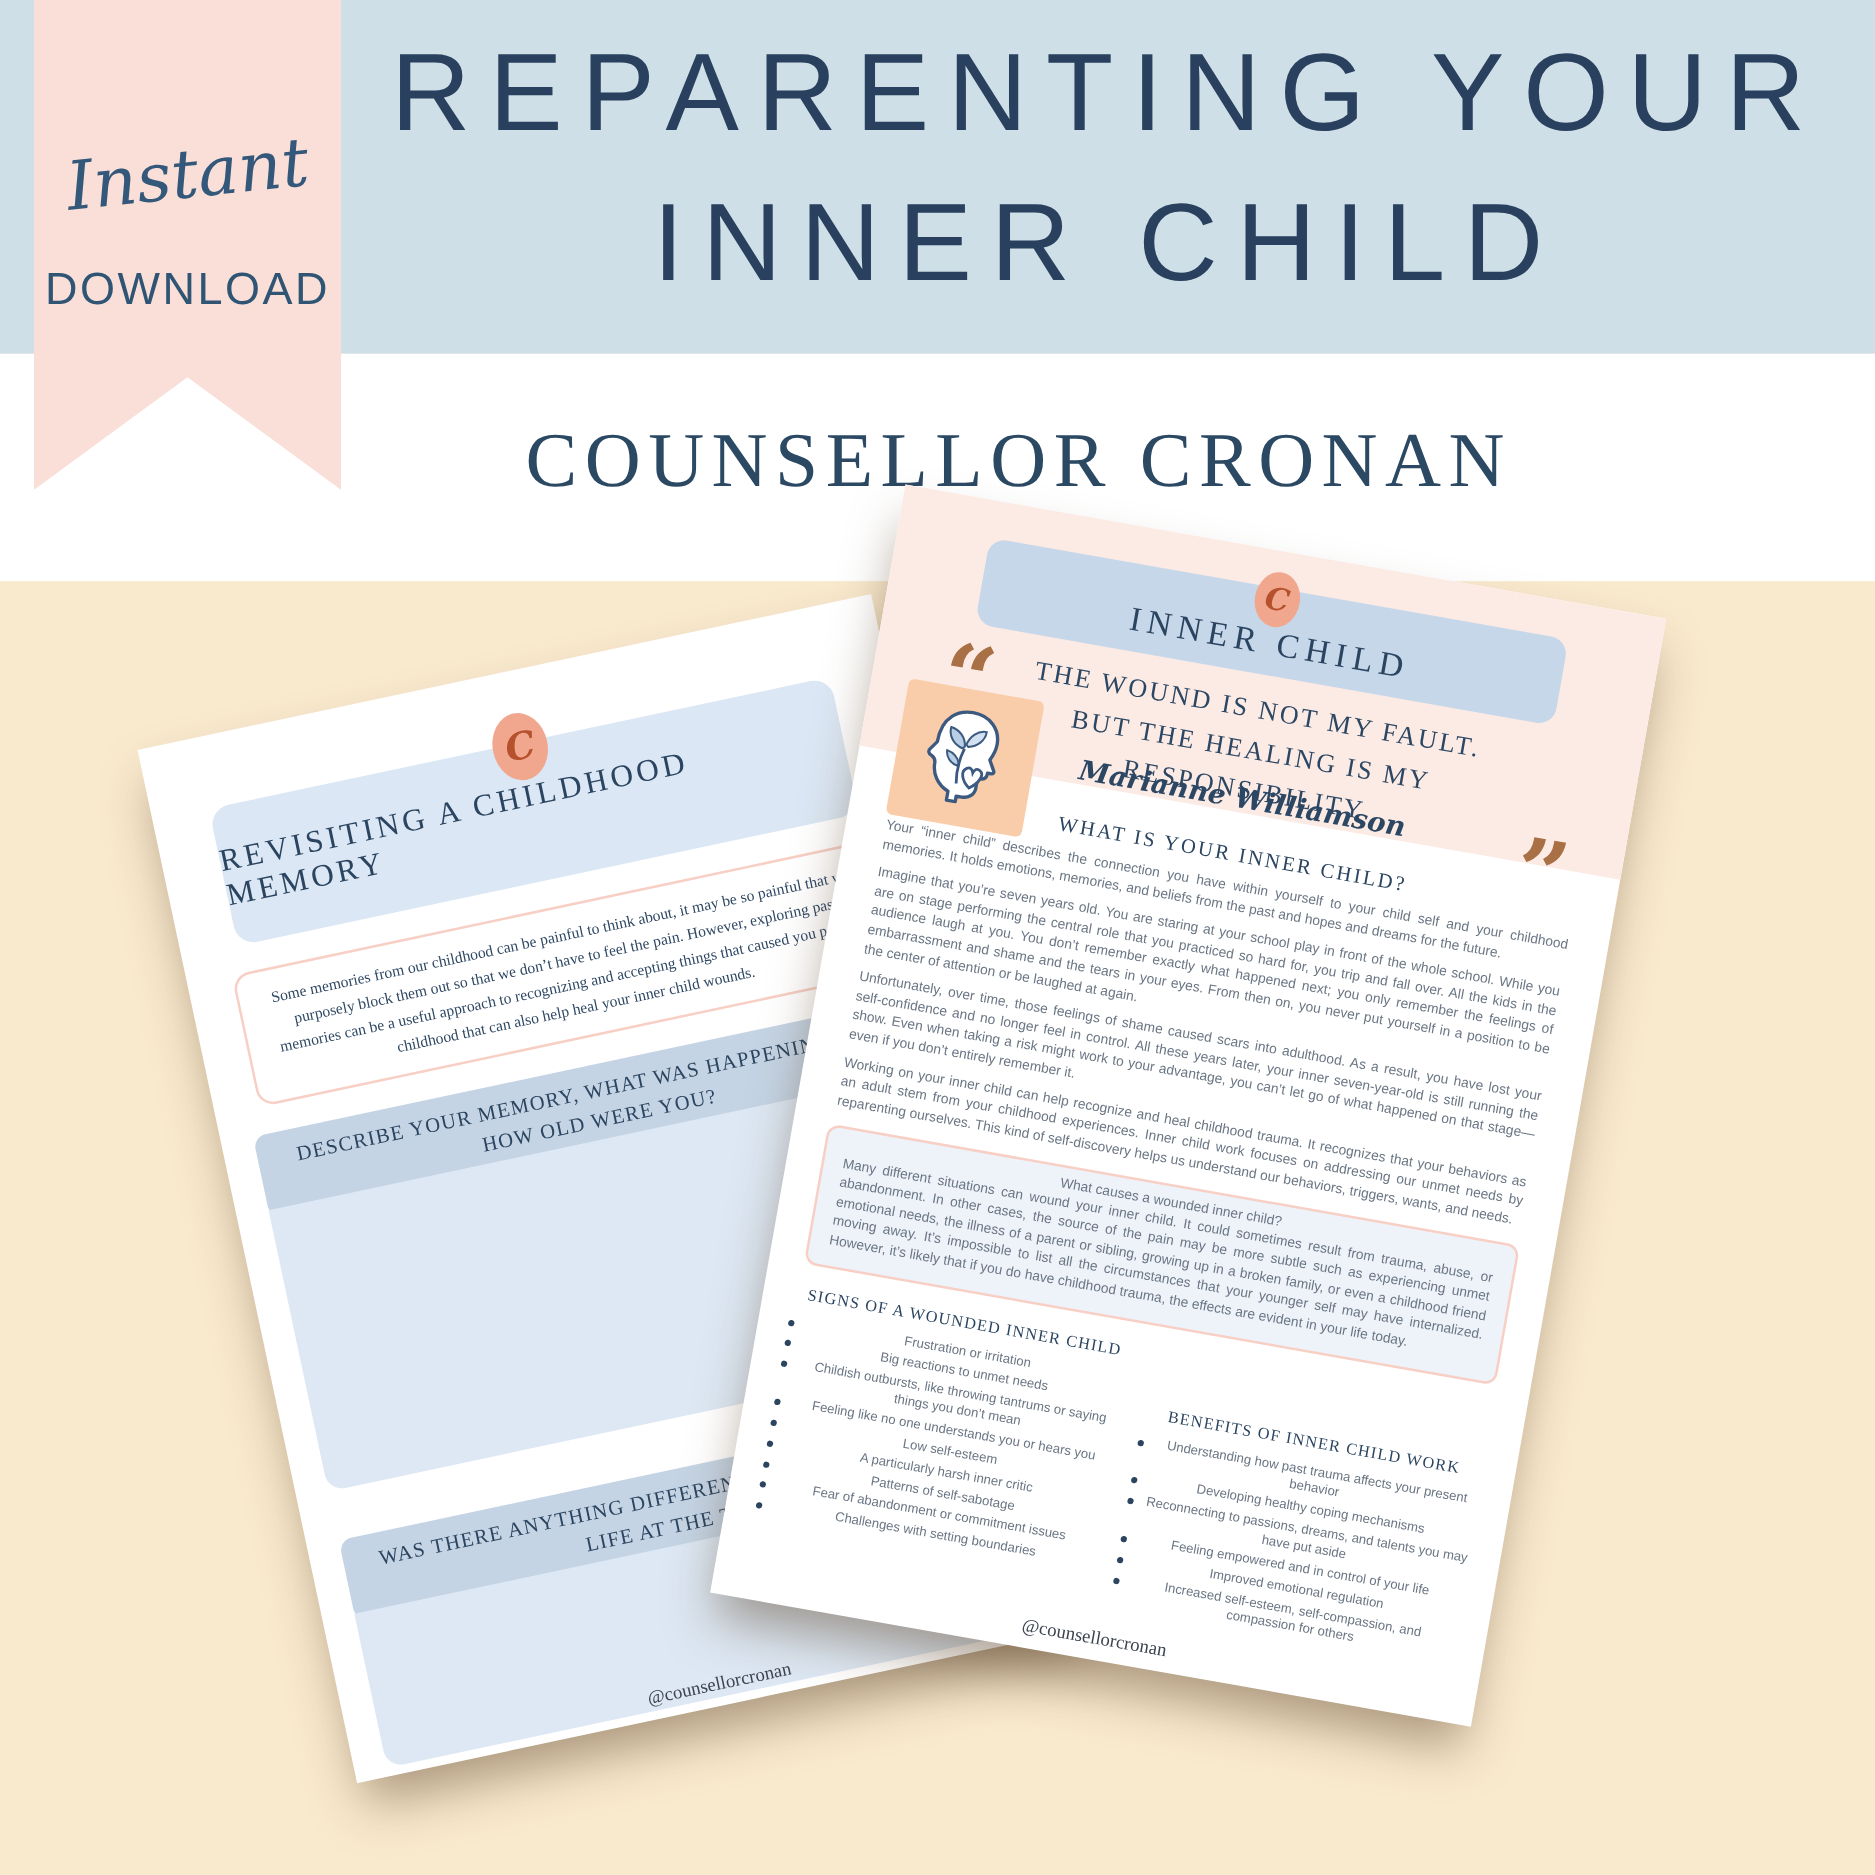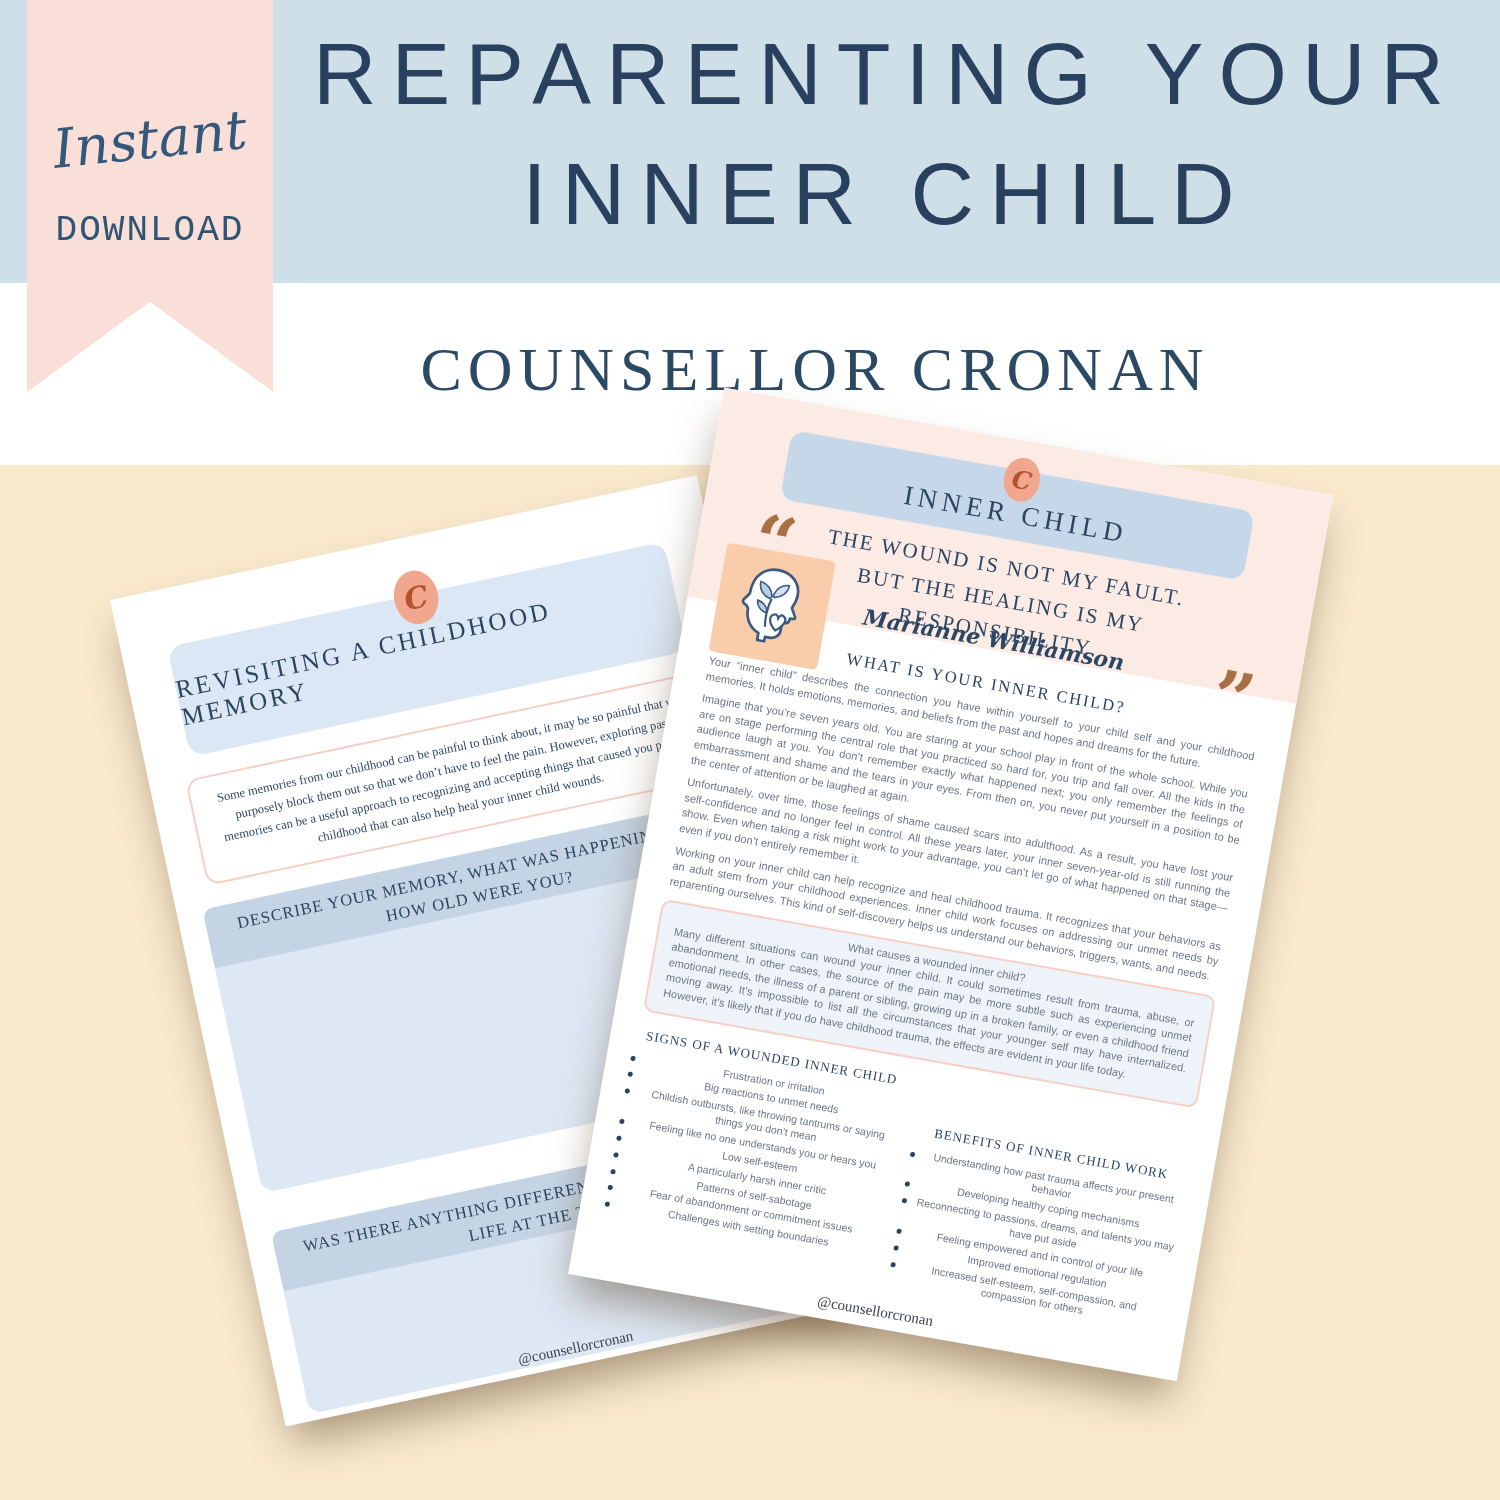--- a/index.html
+++ b/index.html
@@ -16,21 +16,21 @@
       color:#2c4964;font-family:"Liberation Serif",serif;font-weight:400;
       font-size:62px;letter-spacing:6px;}
 
   
   .ribbon{position:absolute;left:27px;top:0;width:246px;height:392px;background:#f9dfd8;z-index:6;
       clip-path:polygon(0 0,100% 0,100% 100%,50% 77%,0 100%);}
   .ribbon-script{position:absolute;left:0;top:108px;width:100%;text-align:center;
       font-family:"DejaVu Serif",serif;font-style:italic;font-size:54px;color:#33587a;
       transform:rotate(-6deg);}
   .ribbon-caps{position:absolute;left:0;top:210px;width:100%;text-align:center;
-      font-family:Liberation Mono, monospace;font-size:36px;letter-spacing:2px;color:#2f5474;}
+      font-family:Liberation Sans, sans-serif;font-size:36px;letter-spacing:2px;color:#2f5474;}
 
   
   .page{position:absolute;background:#ffffff;box-sizing:border-box;
         box-shadow:0 24px 40px -6px rgba(96,72,48,.5);}
   .logo-badge{width:44px;height:54px;border-radius:50%;background:#f1a78e;
       display:flex;align-items:center;justify-content:center;
       font-family:"DejaVu Serif",serif;font-style:italic;font-weight:700;
       font-size:30px;color:#b5512c;}
   .handle{position:absolute;left:0;bottom:8px;width:100%;text-align:center;
       font-family:"Liberation Serif",serif;font-size:15px;color:#3d4450;}

